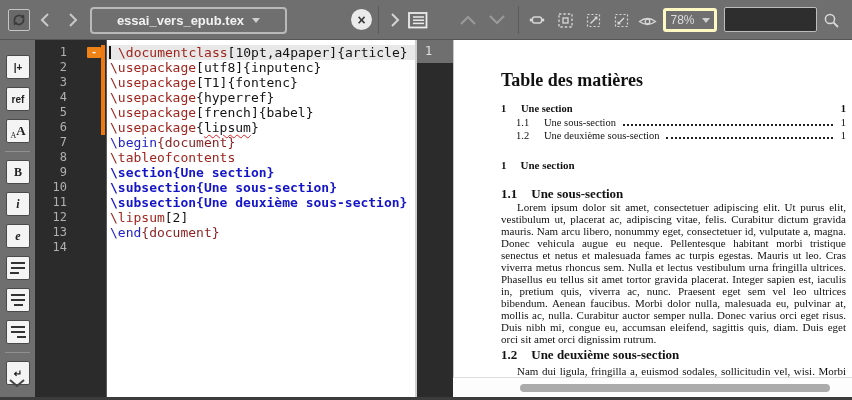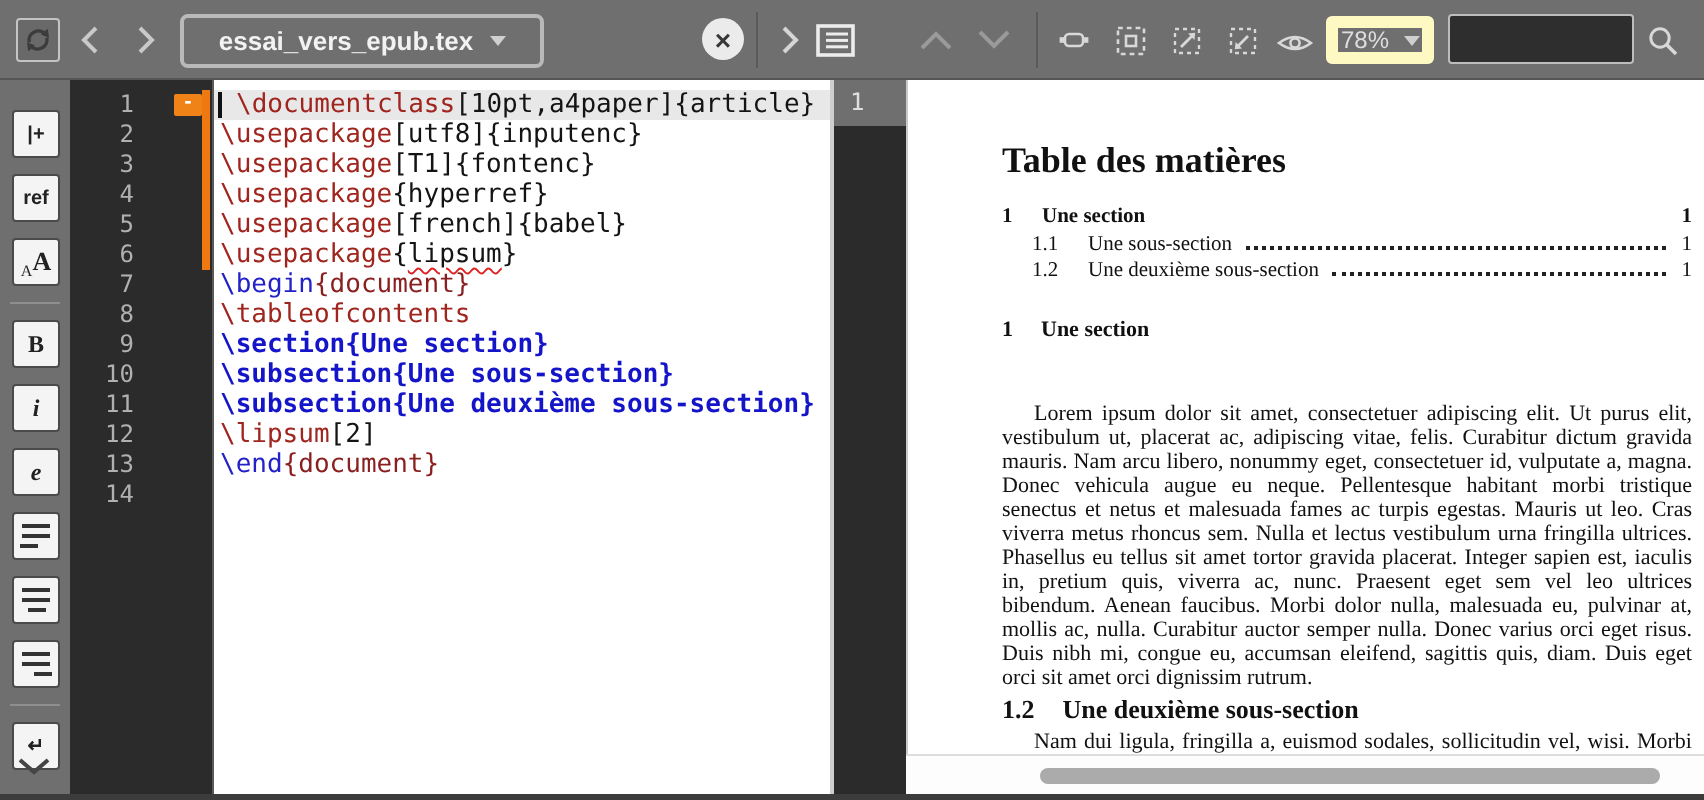--- a/index.html
+++ b/index.html
@@ -11,21 +11,21 @@
   .toolbar *{box-sizing:border-box;}
   .tb{position:absolute;display:flex;align-items:center;justify-content:center;}
   .tb-btn-bordered{border:1px solid #c4c4c4;border-radius:2px;background:#696969;}
   .file-dd{border:2px solid #b9b9b9;border-radius:4px;color:#f2f2f2;font-weight:bold;
            font-size:13px;display:flex;align-items:center;justify-content:center;gap:8px;}
   .caret-down{width:0;height:0;border-left:4px solid transparent;border-right:4px solid transparent;
               border-top:5px solid #cfcfcf;}
   .close-circle{border-radius:50%;background:#ebebeb;color:#383838;font-size:14px;font-weight:bold;
                 line-height:1;}
   .v-sep{position:absolute;width:1px;background:#5a5a5a;top:6px;height:28px;}
-  .zoom-dd{border:6px solid #fef9c3;border-radius:3px;color:#dedede;font-size:12px;
+  .zoom-dd{border:3px solid #fef9c3;border-radius:3px;color:#dedede;font-size:12px;
            display:flex;align-items:center;justify-content:center;gap:7px;}
   .search-box{position:absolute;background:#2e2e2e;border:1px solid #bdbdbd;border-radius:2px;
               color:#eeeeee;font-size:12px;padding:0 6px;outline:none;}
   
   .sidebar{position:absolute;left:0;top:40px;width:35px;height:357px;background:#6f6f6f;}
   .sb-btn{position:relative;width:22px;height:22px;margin:8px auto 0 6px;background:#f4f4f4;
           border:1px solid #4a4a4a;border-radius:2px;color:#222;font-size:12px;
           display:flex;align-items:center;justify-content:center;
           font-family:"Liberation Serif",serif;}
   .sb-btn:first-child{margin-top:15px;}
@@ -122,21 +122,21 @@
         </svg>
       </span>
     </div>
     <div class="tb" style="left:64px;top:12px;width:18px;height:16px;">
       <span>
         <svg width="12" height="16" viewBox="0 0 12 16">
           <polyline points="3,2 9,8 3,14" fill="none" stroke="#c9c9c9" stroke-width="2"></polyline>
         </svg>
       </span>
     </div>
-    <div class="tb file-dd" style="left:90px;top:7px;width:182px;height:27px;">
+    <div class="tb file-dd" style="left:90px;top:7px;width:197px;height:27px;">
       <span>essai_vers_epub.tex</span>
       <span class="caret-down"></span>
     </div>
     <div class="tb close-circle" style="left:351px;top:9px;width:21px;height:21px;">
       <span>×</span>
     </div>
     <div class="v-sep" style="left:378px;"></div>
     <div class="tb" style="left:386px;top:12px;width:18px;height:16px;">
       <span>
         <svg width="12" height="16" viewBox="0 0 12 16">
@@ -354,20 +354,23 @@
           <div class="toc-row lvl2">
             <span class="toc-num2">1.2</span>
             <span>Une deuxième sous-section</span>
             <span class="toc-leader"></span>
             <span class="toc-page">1</span>
           </div>
         </div>
       <div class="pdf-abs pdf-h1" style="top:119px;">
         <span class="h-num">1</span><span>Une section</span>
       </div>
+      <div class="pdf-abs pdf-h2" style="top:146px;">
+        <span class="h-num">1.1</span><span>Une sous-section</span>
+      </div>
       <p class="pdf-abs pdf-para" style="top:161px;">Lorem ipsum dolor sit amet, consectetuer adipiscing elit. Ut purus elit, vestibulum ut, placerat ac, adipiscing vitae, felis. Curabitur dictum gravida mauris. Nam arcu libero, nonummy eget, consectetuer id, vulputate a, magna. Donec vehicula augue eu neque. Pellentesque habitant morbi tristique senectus et netus et malesuada fames ac turpis egestas. Mauris ut leo. Cras viverra metus rhoncus sem. Nulla et lectus vestibulum urna fringilla ultrices. Phasellus eu tellus sit amet tortor gravida placerat. Integer sapien est, iaculis in, pretium quis, viverra ac, nunc. Praesent eget sem vel leo ultrices bibendum. Aenean faucibus. Morbi dolor nulla, malesuada eu, pulvinar at, mollis ac, nulla. Curabitur auctor semper nulla. Donec varius orci eget risus. Duis nibh mi, congue eu, accumsan eleifend, sagittis quis, diam. Duis eget orci sit amet orci dignissim rutrum.</p>
       <div class="pdf-abs pdf-h2" style="top:307px;">
         <span class="h-num">1.2</span><span>Une deuxième sous-section</span>
       </div>
       <p class="pdf-abs pdf-para" style="top:325px;">Nam dui ligula, fringilla a, euismod sodales, sollicitudin vel, wisi. Morbi auctor lorem non justo.</p>
     </div>
     <div class="pdf-hscroll">
       <div class="pdf-hthumb"></div>
     </div>
   </div>

